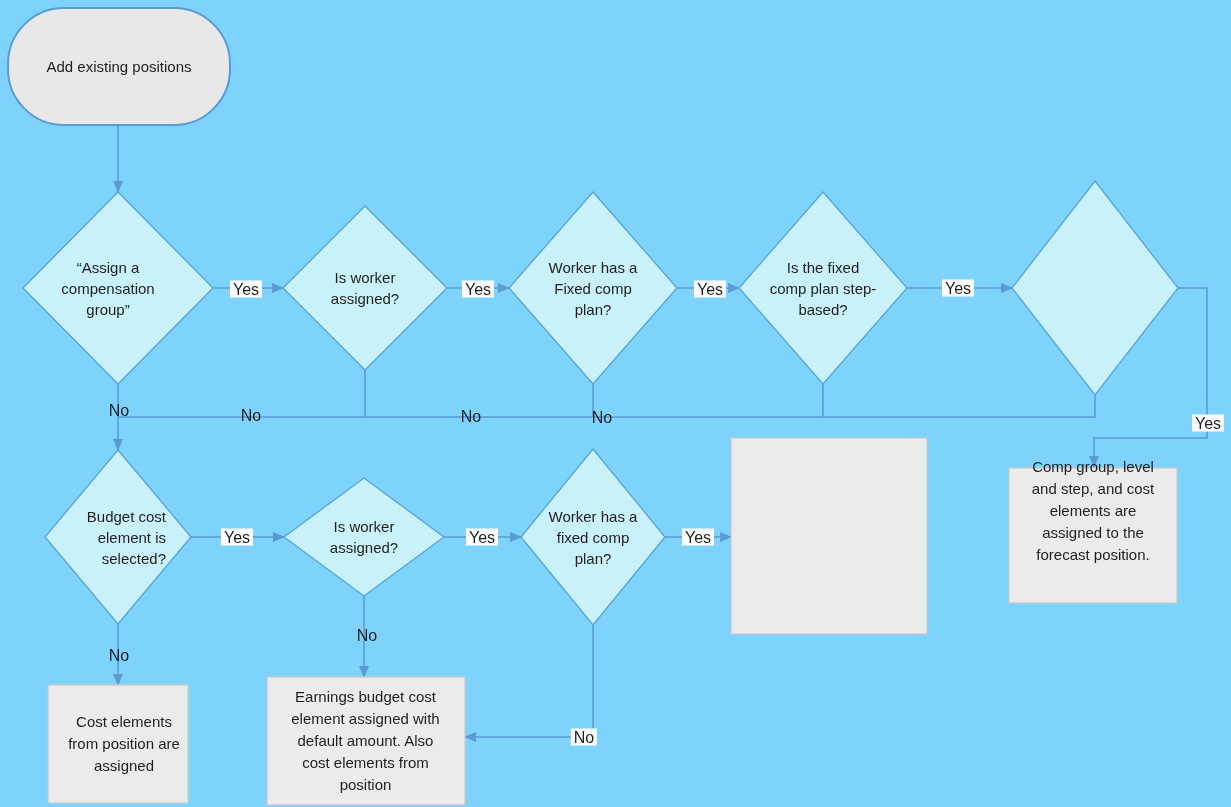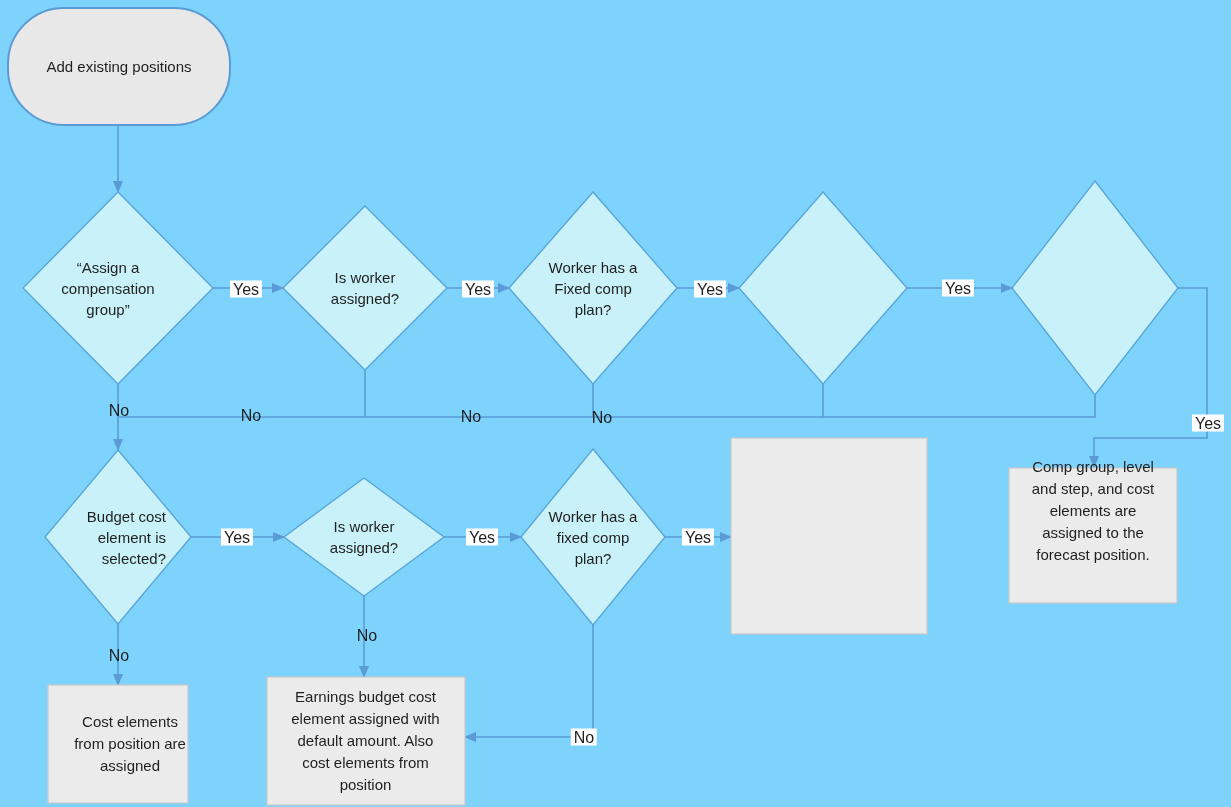--- a/index.html
+++ b/index.html
@@ -72,32 +72,33 @@
   </svg>
 
   <div class="node-text" style="left:28px;top:28px;width:182px;height:76px;">Add existing positions</div>
 
   <div class="node-text" style="left:53px;top:236px;width:110px;height:104px;">“Assign a compensation group”</div>
 
   <div class="node-text" style="left:315px;top:246px;width:100px;height:84px;">Is worker assigned?</div>
 
   <div class="node-text" style="left:535px;top:246px;width:116px;height:84px;">Worker has a Fixed comp plan?</div>
 
+  <div class="node-text" style="left:767px;top:246px;width:112px;height:84px;">Is the fixed comp plan step-based?</div>
 
 
   <div class="node-text" style="left:70px;top:492px;width:96px;height:90px;text-align:right;">Budget cost element is selected?</div>
 
   <div class="node-text" style="left:314px;top:495px;width:100px;height:84px;">Is worker assigned?</div>
 
   <div class="node-text" style="left:545px;top:492px;width:96px;height:90px;">Worker has a fixed comp plan?</div>
 
 
   <div class="node-text box-text" style="left:1018px;top:443px;width:150px;height:135px;">Comp group, level and step, and cost elements are assigned to the forecast position.</div>
 
-  <div class="node-text box-text" style="left:66px;top:685px;width:128px;height:118px;">Cost elements from position are assigned</div>
+  <div class="node-text box-text" style="left:60px;top:685px;width:128px;height:118px;">Cost elements from position are assigned</div>
 
   <div class="node-text box-text" style="left:283px;top:677px;width:165px;height:128px;">Earnings budget cost element assigned with default amount. Also cost elements from position</div>
 
   <div class="edge-label bg" style="left:246px;top:289px;">Yes</div>
   <div class="edge-label bg" style="left:478px;top:289px;">Yes</div>
   <div class="edge-label bg" style="left:710px;top:289px;">Yes</div>
   <div class="edge-label bg" style="left:958px;top:288px;">Yes</div>
   <div class="edge-label bg" style="left:1208px;top:423px;">Yes</div>
   <div class="edge-label bg" style="left:237px;top:537px;">Yes</div>
   <div class="edge-label bg" style="left:482px;top:537px;">Yes</div>

